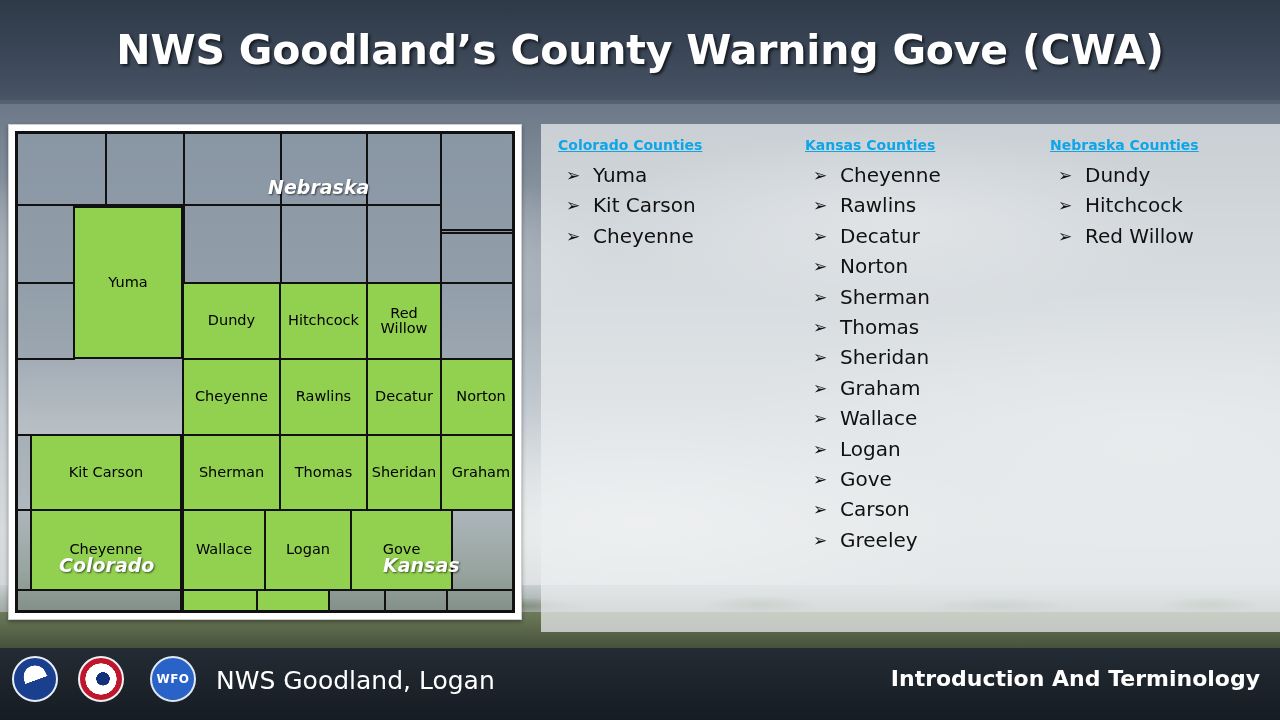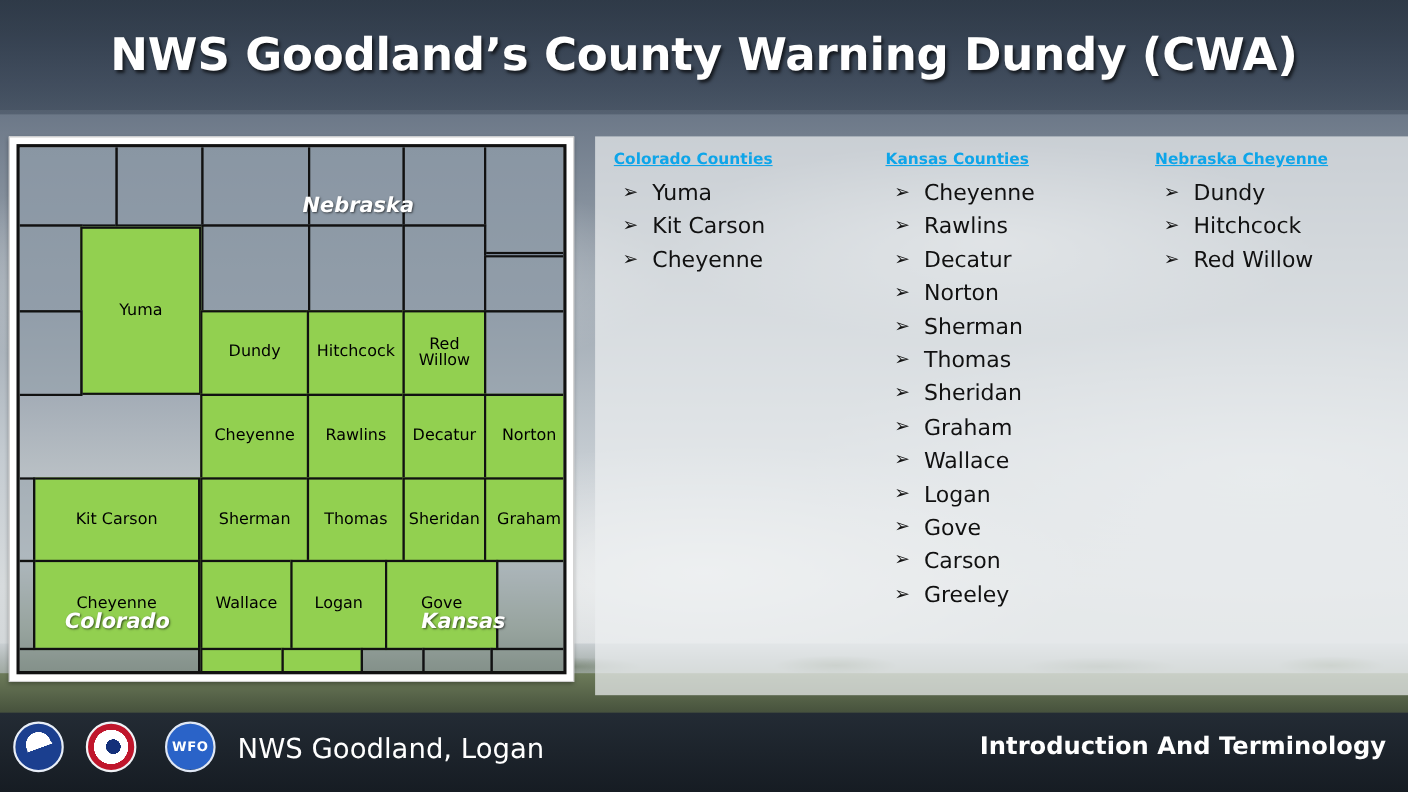--- a/index.html
+++ b/index.html
@@ -160,21 +160,21 @@
 <div class="bg">
   <div class="bg-sky"></div>
   <div class="bg-clouds"></div>
   <div class="bg-horizon"></div>
   <div class="bg-treeline"></div>
   <div class="bg-field"></div>
   <div class="bg-bottom"></div>
 </div>
 
 <div class="header-band"></div>
-<div class="slide-title">NWS Goodland’s County Warning Dundy (CWA)</div>
+<div class="slide-title">NWS Goodland’s County Warning Gove (CWA)</div>
 
 <div class="list-panel">
 
   <div class="county-col co">
     <div class="col-head">Colorado Counties</div>
     <ul class="county-list">
       <li><span class="bullet">➢</span><span>Yuma</span></li>
       <li><span class="bullet">➢</span><span>Kit Carson</span></li>
       <li><span class="bullet">➢</span><span>Cheyenne</span></li>
     </ul>
@@ -193,21 +193,21 @@
       <li><span class="bullet">➢</span><span>Graham</span></li>
       <li><span class="bullet">➢</span><span>Wallace</span></li>
       <li><span class="bullet">➢</span><span>Logan</span></li>
       <li><span class="bullet">➢</span><span>Gove</span></li>
       <li><span class="bullet">➢</span><span>Carson</span></li>
       <li><span class="bullet">➢</span><span>Greeley</span></li>
     </ul>
   </div>
 
   <div class="county-col ne">
-    <div class="col-head">Nebraska Cheyenne</div>
+    <div class="col-head">Nebraska Counties</div>
     <ul class="county-list">
       <li><span class="bullet">➢</span><span>Dundy</span></li>
       <li><span class="bullet">➢</span><span>Hitchcock</span></li>
       <li><span class="bullet">➢</span><span>Red Willow</span></li>
     </ul>
   </div>
 </div>
 
 <div class="map-frame">
   <div class="map-inner">
@@ -289,21 +289,21 @@
     <div class="cty gray" style="left:433px; top:375px; width:71px;  height:82px;"></div>
 
     <div class="cty green" style="left:164px; top:455px; width:76px;  height:66px;"></div>
     <div class="cty green" style="left:238px; top:455px; width:74px;  height:66px;"></div>
     <div class="cty gray" style="left:310px; top:455px; width:58px;  height:66px;"></div>
     <div class="cty gray" style="left:366px; top:455px; width:64px;  height:66px;"></div>
     <div class="cty gray" style="left:428px; top:455px; width:76px;  height:66px;"></div>
 
     <div class="cty gray" style="left:-3px;  top:455px; width:167px; height:66px;"></div>
 
-    <span class="state-label" style="left:250px; top:42px;margin-left:7px;">Nebraska</span>
+    <span class="state-label" style="left:250px; top:42px;">Nebraska</span>
     <span class="state-label" style="left:22px;  top:420px;margin-left:19px;">Colorado</span>
     <span class="state-label" style="left:365px; top:420px;font-style:italic;">Kansas</span>
   </div>
 </div>
 
 <div class="footer"></div>
 <div class="logo logo-noaa"></div>
 <div class="logo logo-nws"></div>
 <div class="logo logo-wfo">WFO</div>
 <div class="footer-text">NWS Goodland, Logan</div>

